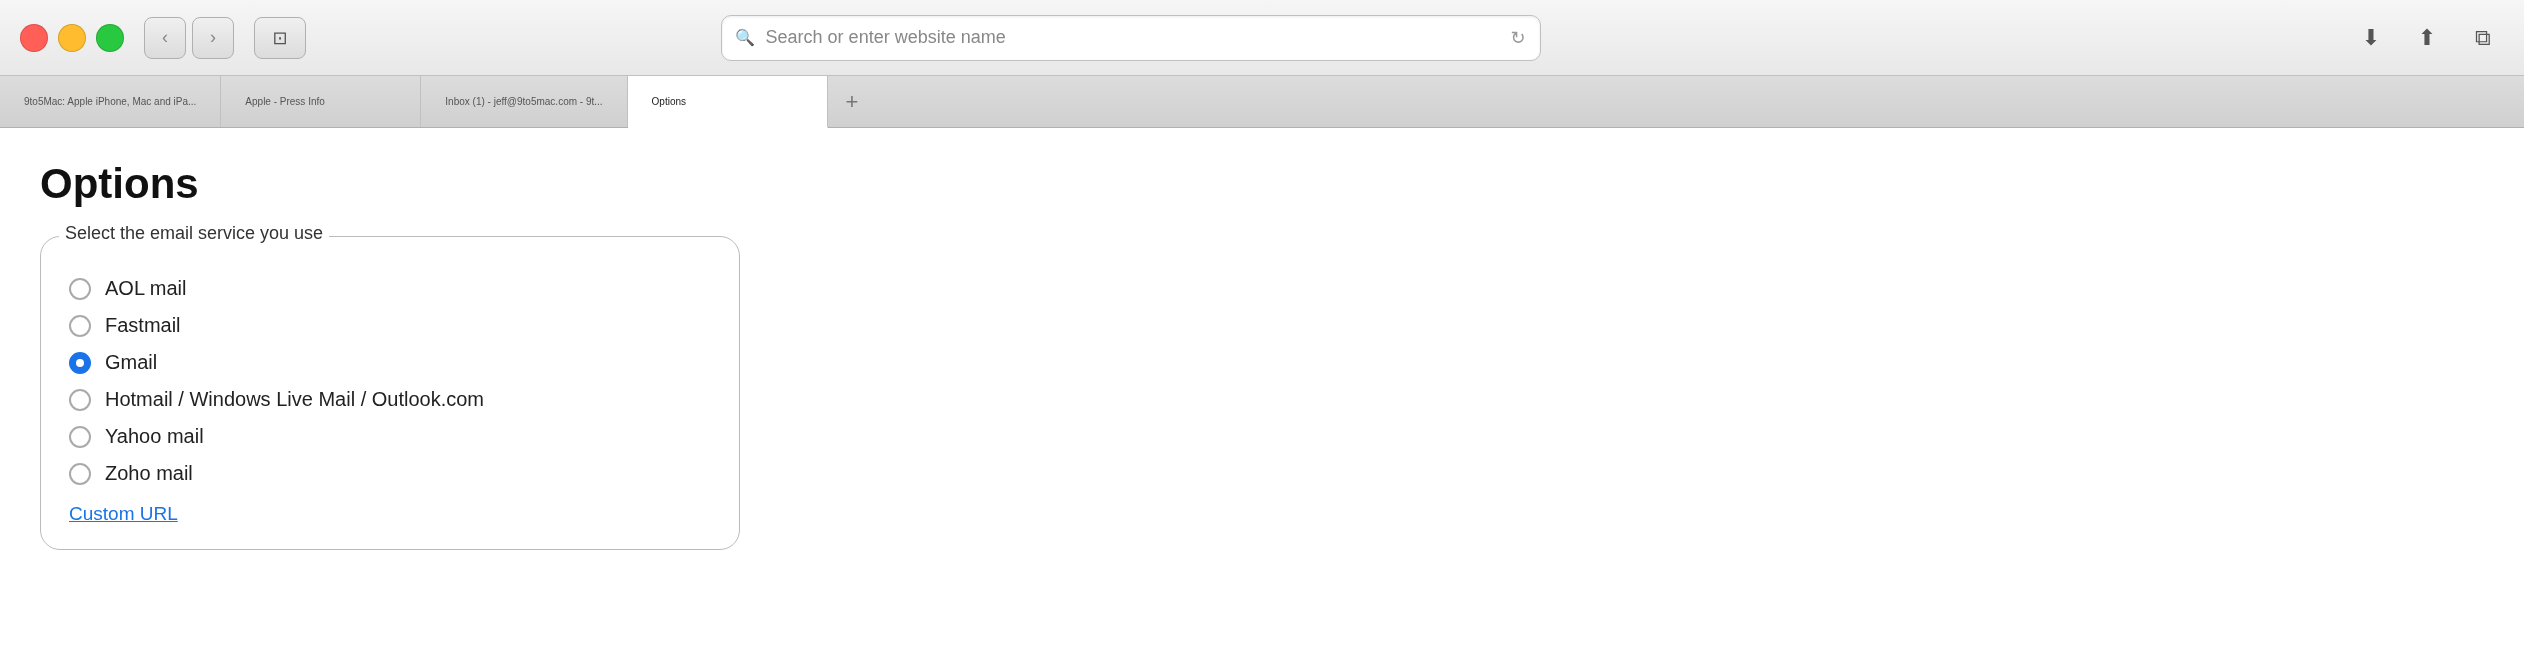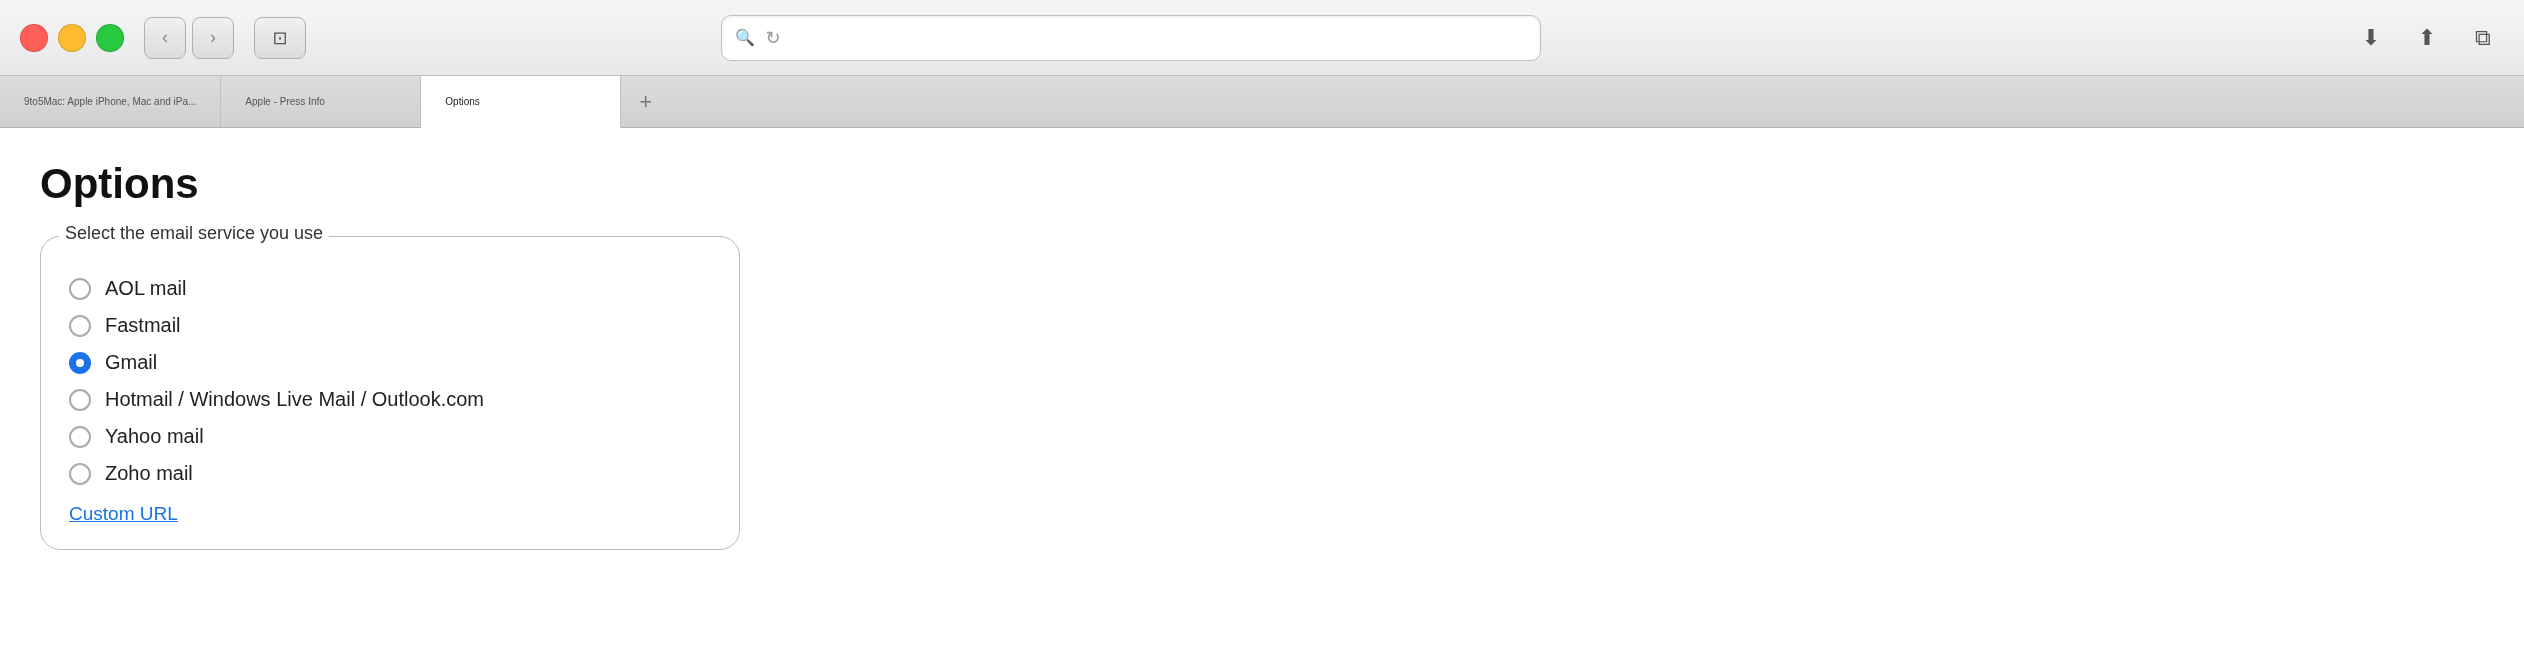--- a/index.html
+++ b/index.html
@@ -290,20 +290,21 @@
       <span>›</span>
     </div>
   </div>
 
   <div class="sidebar-toggle">
     <span>⊡</span>
   </div>
 
   <div class="address-bar">
     <span class="address-bar-search-icon">🔍</span>
+    <span class="address-bar-text">Search or enter website name</span>
     <span class="address-bar-reload">↻</span>
   </div>
 
   <div class="toolbar-right">
     <div class="toolbar-icon-btn">
       <span>⬇</span>
     </div>
     <div class="toolbar-icon-btn">
       <span>⬆</span>
     </div>
@@ -313,20 +314,23 @@
   </div>
 </div>
 
 <div class="tabbar">
   <div class="tab">
     <span>9to5Mac: Apple iPhone, Mac and iPa...</span>
   </div>
   <div class="tab">
     <span>Apple - Press Info</span>
   </div>
+  <div class="tab">
+    <span>Inbox (1) - jeff@9to5mac.com - 9t...</span>
+  </div>
   <div class="tab active">
     <span>Options</span>
   </div>
   <div class="tab-new">
     <span>+</span>
   </div>
 </div>
 
 <div class="page-content">
   <h1 class="page-title">Options</h1>

